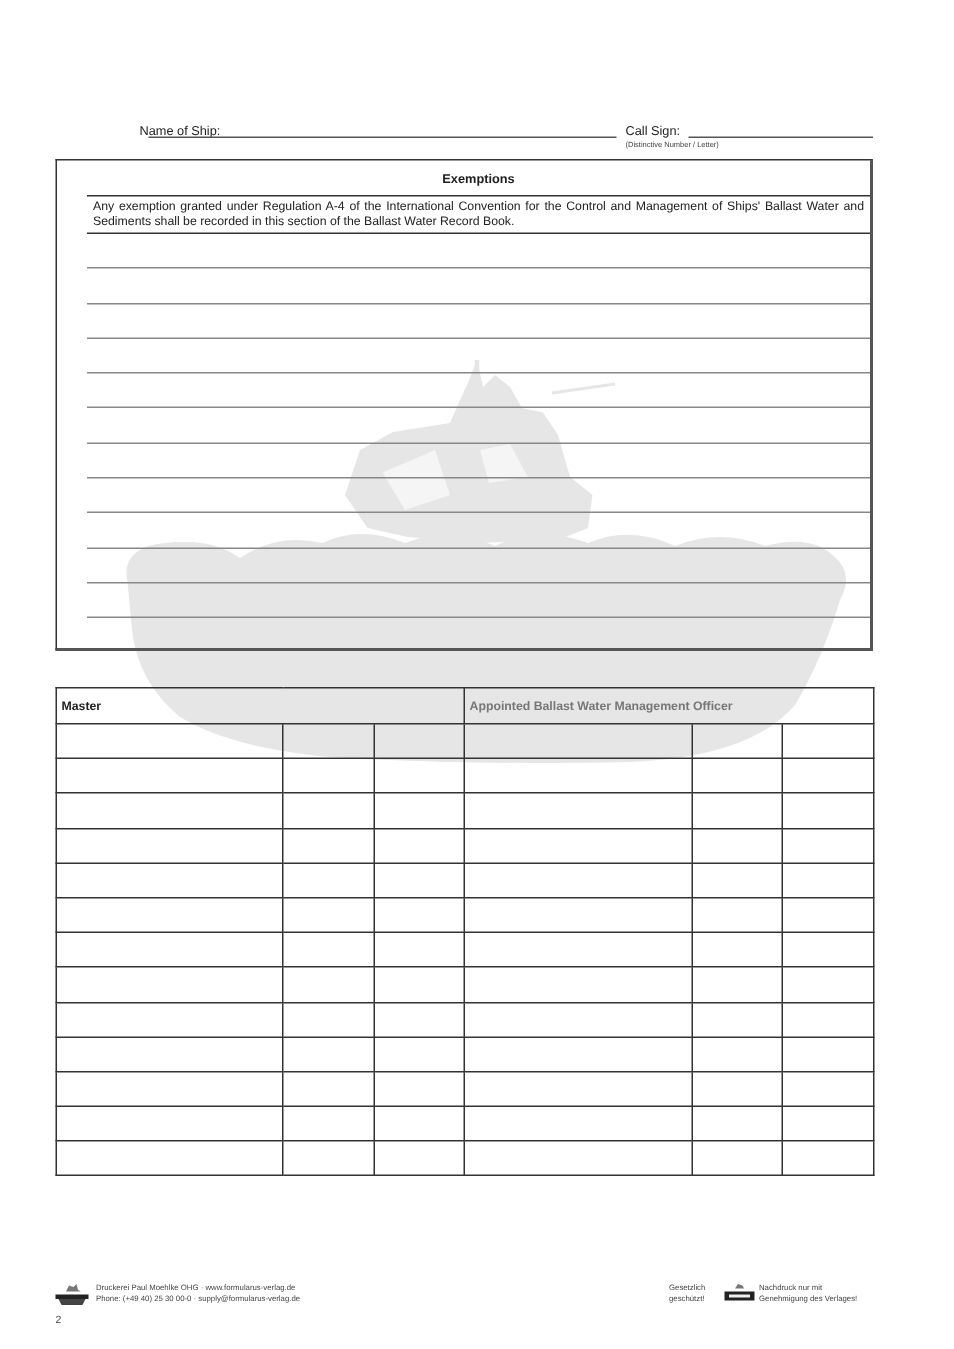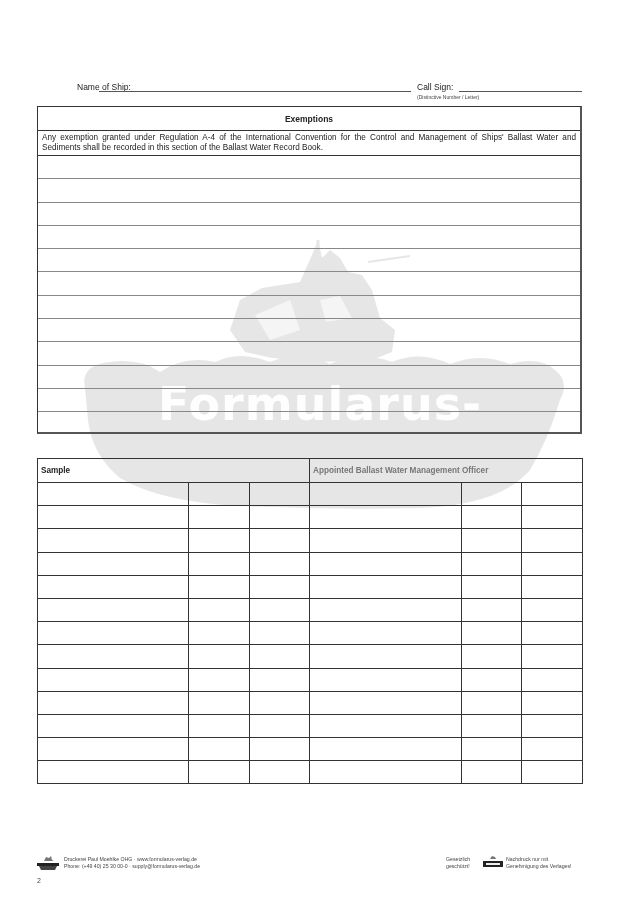--- a/index.html
+++ b/index.html
@@ -78,34 +78,33 @@
   <svg width="636" height="899" style="position:absolute;left:0;top:0;">
 
     <path d="M85,388 Q80,365 110,362 Q140,358 160,372 Q185,355 215,362 Q240,350 270,362 Q300,350 330,364 Q360,350 392,362 Q420,350 450,364 Q480,352 510,364 Q540,356 555,370 Q570,382 560,400 Q548,440 530,470 Q500,505 420,508 Q330,510 240,506 Q160,502 120,478 Q92,455 88,420 Z" fill="#e6e6e6"></path>
 
     <path d="M230,330 L240,300 L262,288 L300,282 L312,255 L318,240 L322,258 L330,250 L340,258 L348,272 L362,275 L372,290 L380,318 L395,330 L392,352 L372,360 L320,362 L272,358 L245,352 Z" fill="#e6e6e6"></path>
     <path d="M318,240 L318,300" stroke="#e6e6e6" stroke-width="3"></path>
     <path d="M368,262 L410,256" stroke="#e6e6e6" stroke-width="2"></path>
     <path d="M255,315 L290,300 L300,330 L270,340 Z" fill="#f5f5f5"></path>
     <path d="M320,300 L340,296 L352,318 L326,322 Z" fill="#f5f5f5"></path>
   </svg>
-  <div class="abs wm-text" style="left:100px;top:381px;width:440px;">Formularus-</div>
 </div>
 
 <div class="abs" style="left:37px;top:82px;width:374px;height:12px;z-index:2;">
-  <span class="abs hdr-label" style="left:0;top:0;padding-left:40px;">Name of Ship:</span>
+  <span class="abs hdr-label" style="left:16px;top:0;padding-left:40px;">Name of Ship:</span>
   <div class="abs hdr-line" style="left:62px;top:9px;width:312px;"></div>
 </div>
 <div class="abs" style="left:417px;top:82px;width:165px;height:20px;z-index:2;">
   <span class="abs hdr-label" style="left:0;top:0;">Call Sign:</span>
   <div class="abs hdr-line" style="left:42px;top:9px;width:123px;"></div>
   <span class="abs hdr-sub" style="left:0;top:12px;">(Distinctive Number / Letter)</span>
 </div>
 
-<div class="abs ex-table" style="z-index:1;">
+<div class="abs ex-table" style="z-index:1;padding-left:20px;">
   <div class="ex-head">Exemptions</div>
   <div class="ex-desc">Any exemption granted under Regulation A-4 of the International Convention for the Control and Management of Ships' Ballast Water and Sediments shall be recorded in this section of the Ballast Water Record Book.</div>
   <div class="ex-row"></div>
   <div class="ex-row"></div>
   <div class="ex-row"></div>
   <div class="ex-row"></div>
   <div class="ex-row"></div>
   <div class="ex-row"></div>
   <div class="ex-row"></div>
   <div class="ex-row"></div>
@@ -119,21 +118,21 @@
   <colgroup>
     <col style="width:151px">
       <col style="width:61px">
       <col style="width:60px">
     <col style="width:152px">
       <col style="width:60px">
       <col style="width:61px">
   </colgroup>
   <tbody>
       <tr class="sec">
-    <td colspan="3">Sample</td>
+    <td colspan="3">Master</td>
     <td colspan="3" class="bold-muted">Appointed Ballast Water Management Officer</td>
   </tr>
   <tr class="data">
         <td></td>
         <td></td>
         <td></td>
         <td></td>
         <td></td>
         <td></td>
       </tr>

